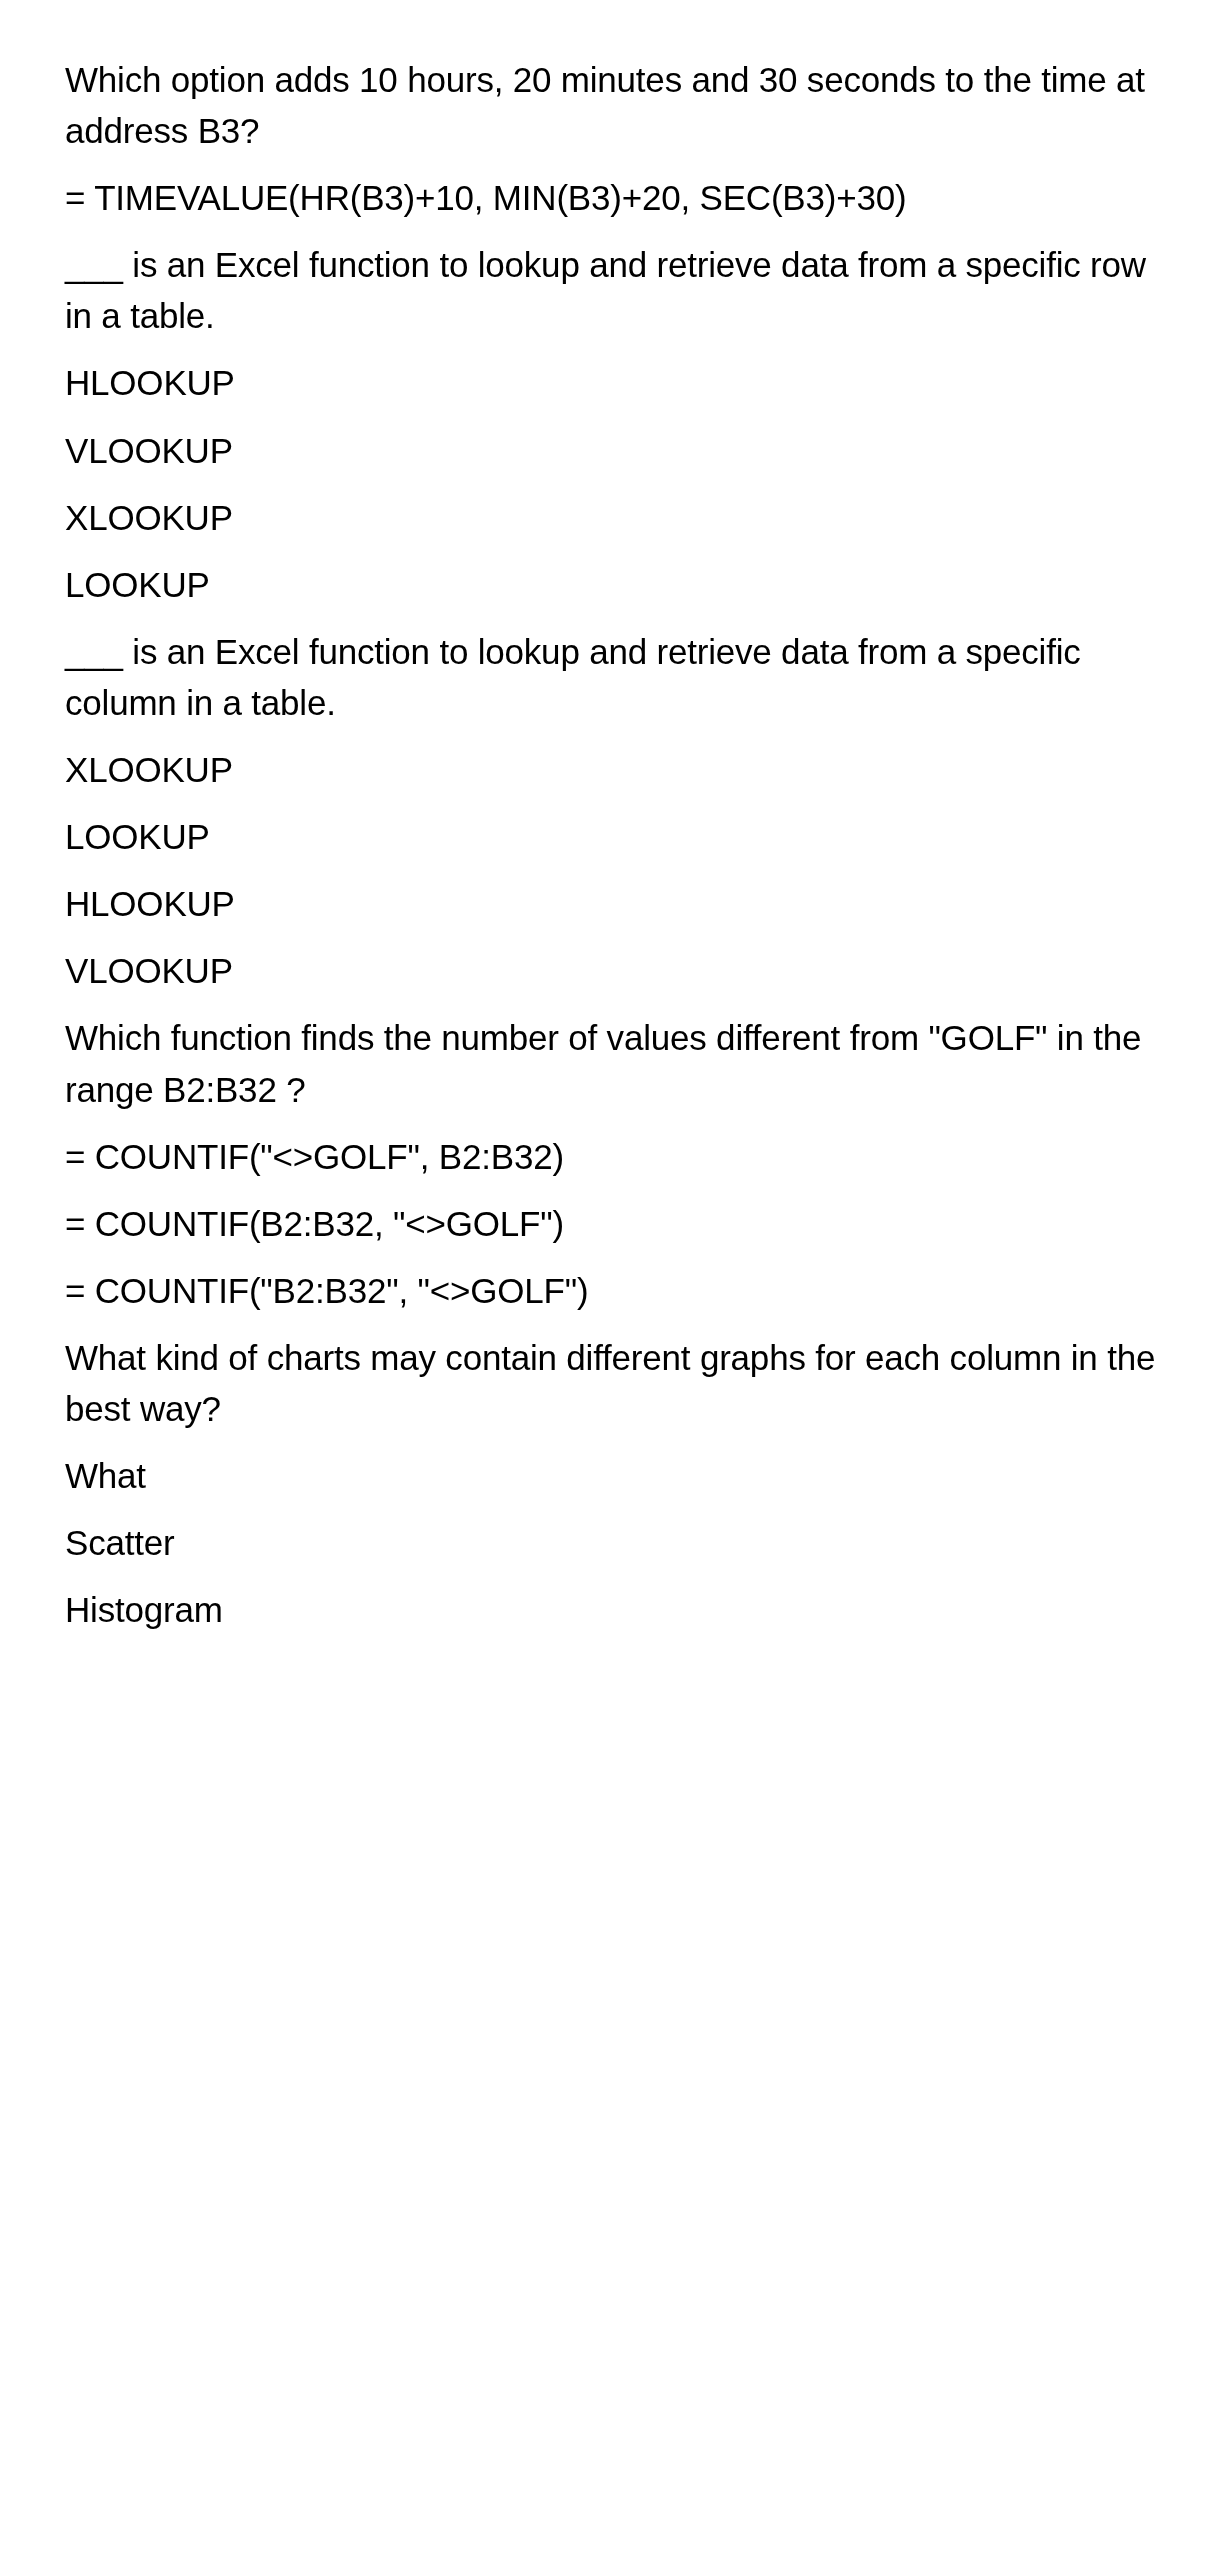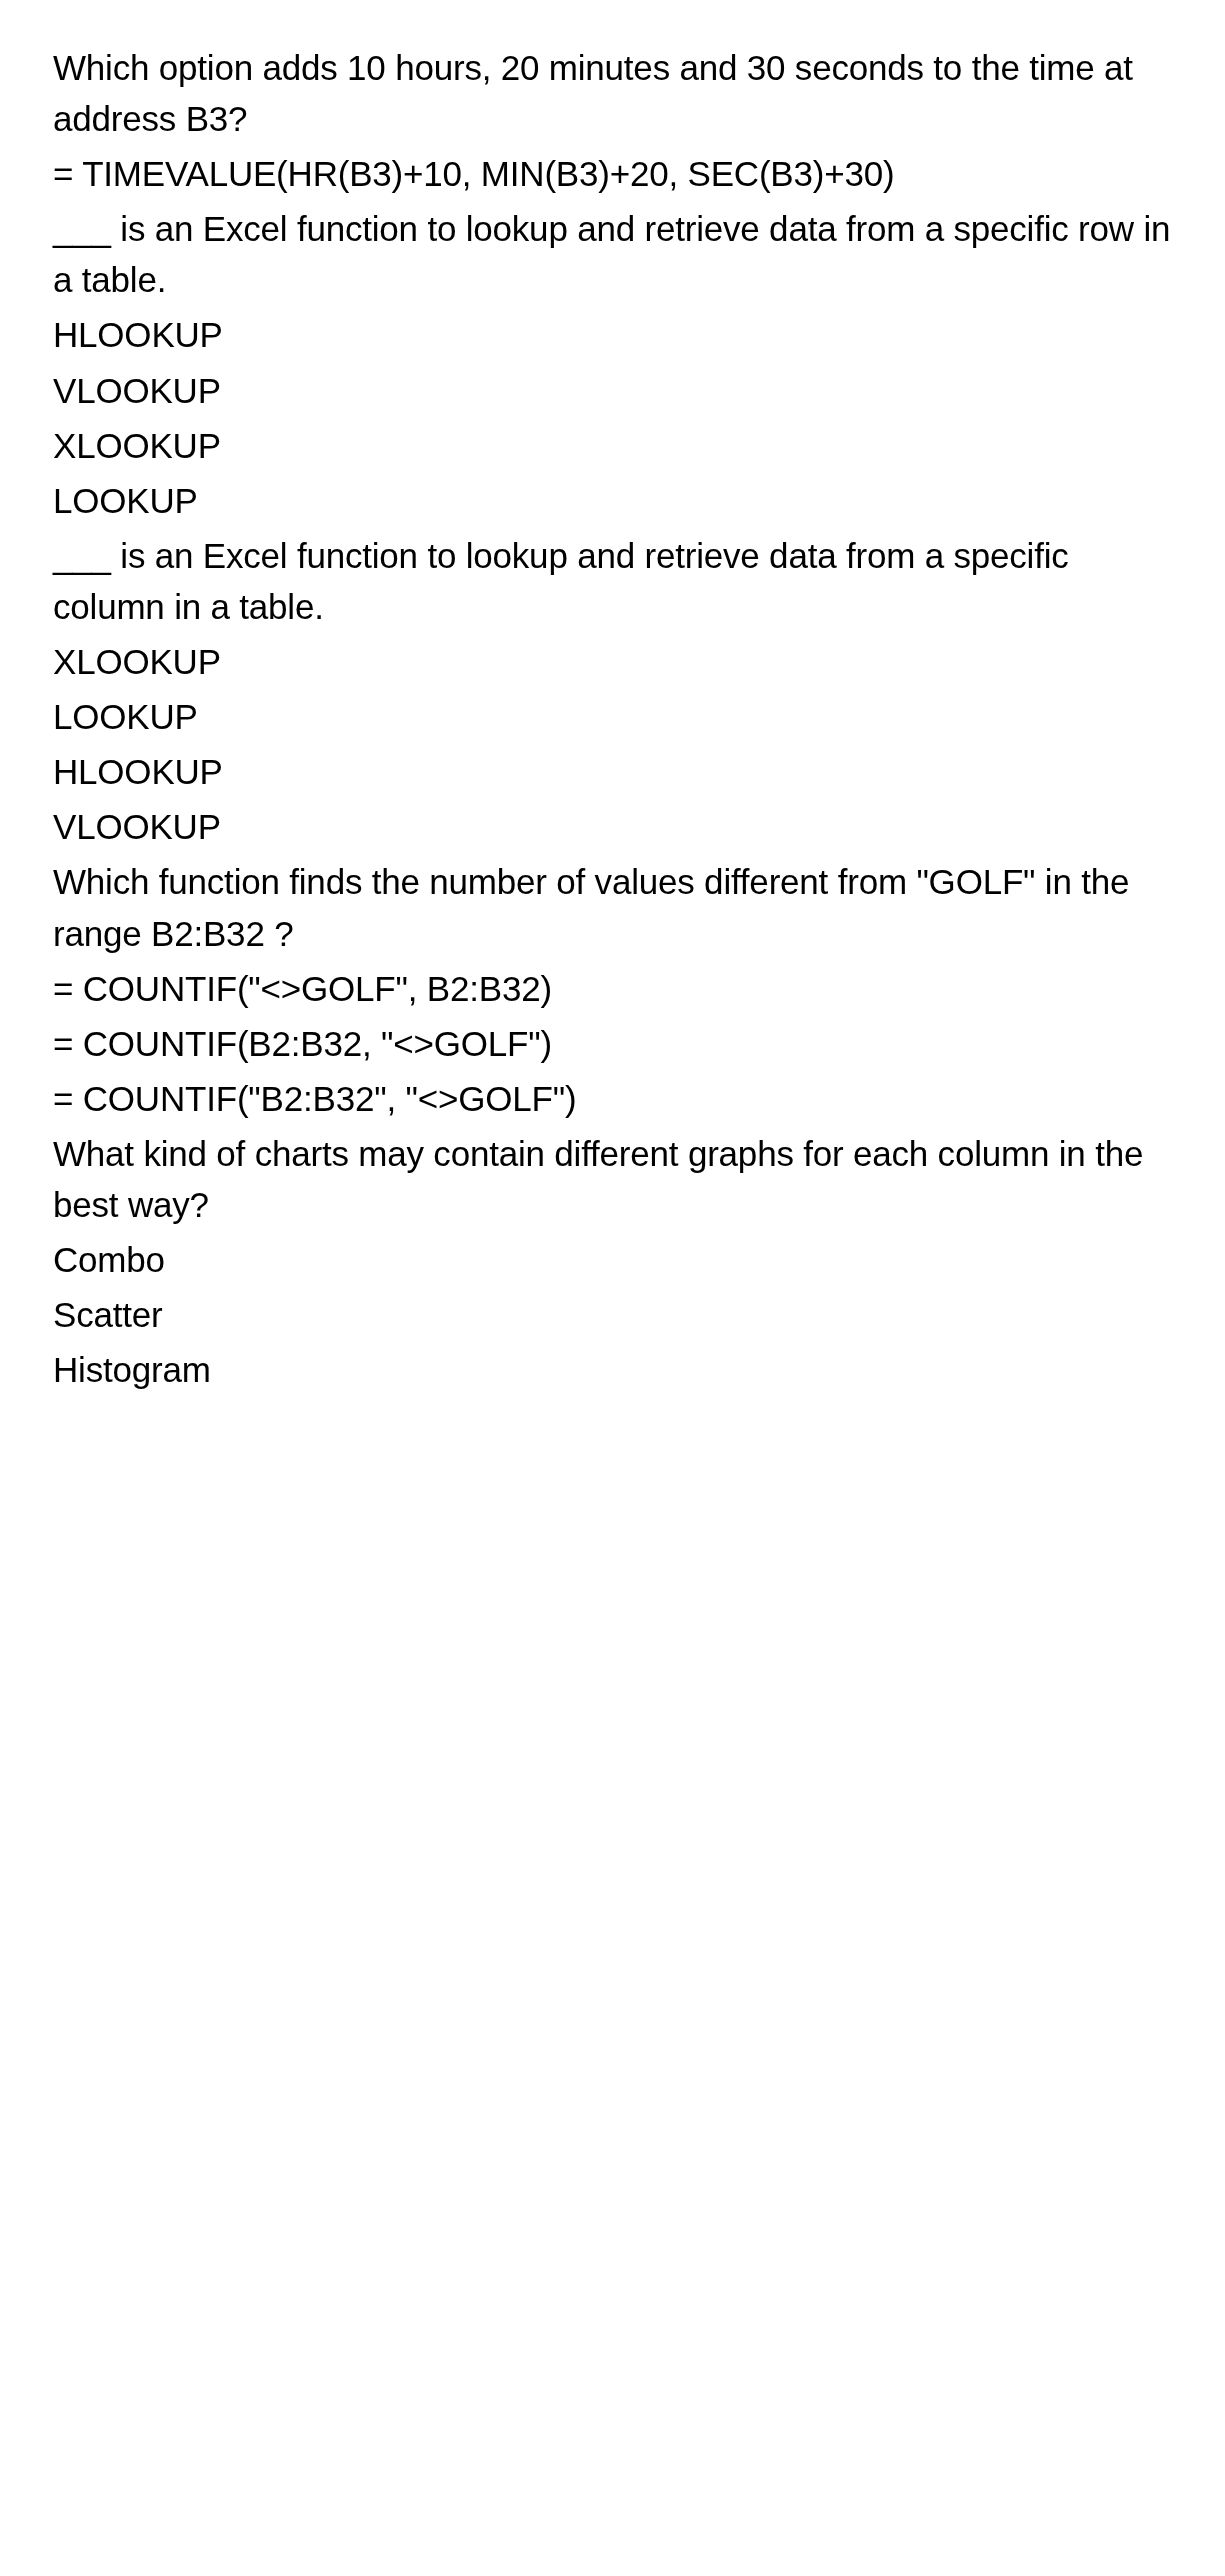--- a/index.html
+++ b/index.html
@@ -10,21 +10,21 @@
   }
   .page {
     padding: 38px 49px 49px 49px;
     font-family: -apple-system, BlinkMacSystemFont, "Segoe UI", "Helvetica Neue", Arial, sans-serif;
     font-size: 35px;
     line-height: 1.46;
     color: #000000;
     letter-spacing: -0.2px;
   }
   .qtext, .opt {
-    margin: 4px;
+    margin: 16px;
   }
 </style>
 </head>
 <body>
 
 <div class="page">
 
   <p class="qtext">Which option adds 10 hours, 20 minutes and 30 seconds to the time at address B3?</p>
   <p class="opt">= TIMEVALUE(HR(B3)+10, MIN(B3)+20, SEC(B3)+30)</p>
 
@@ -39,18 +39,18 @@
   <p class="opt">LOOKUP</p>
   <p class="opt">HLOOKUP</p>
   <p class="opt">VLOOKUP</p>
 
   <p class="qtext">Which function finds the number of values different from "GOLF" in the range B2:B32 ?</p>
   <p class="opt">= COUNTIF("&lt;&gt;GOLF", B2:B32)</p>
   <p class="opt">= COUNTIF(B2:B32, "&lt;&gt;GOLF")</p>
   <p class="opt">= COUNTIF("B2:B32", "&lt;&gt;GOLF")</p>
 
   <p class="qtext">What kind of charts may contain different graphs for each column in the best way?</p>
-  <p class="opt">Combo</p>
+  <p class="opt">What</p>
   <p class="opt">Scatter</p>
   <p class="opt">Histogram</p>
 
 </div>
 
 
 </body></html>

